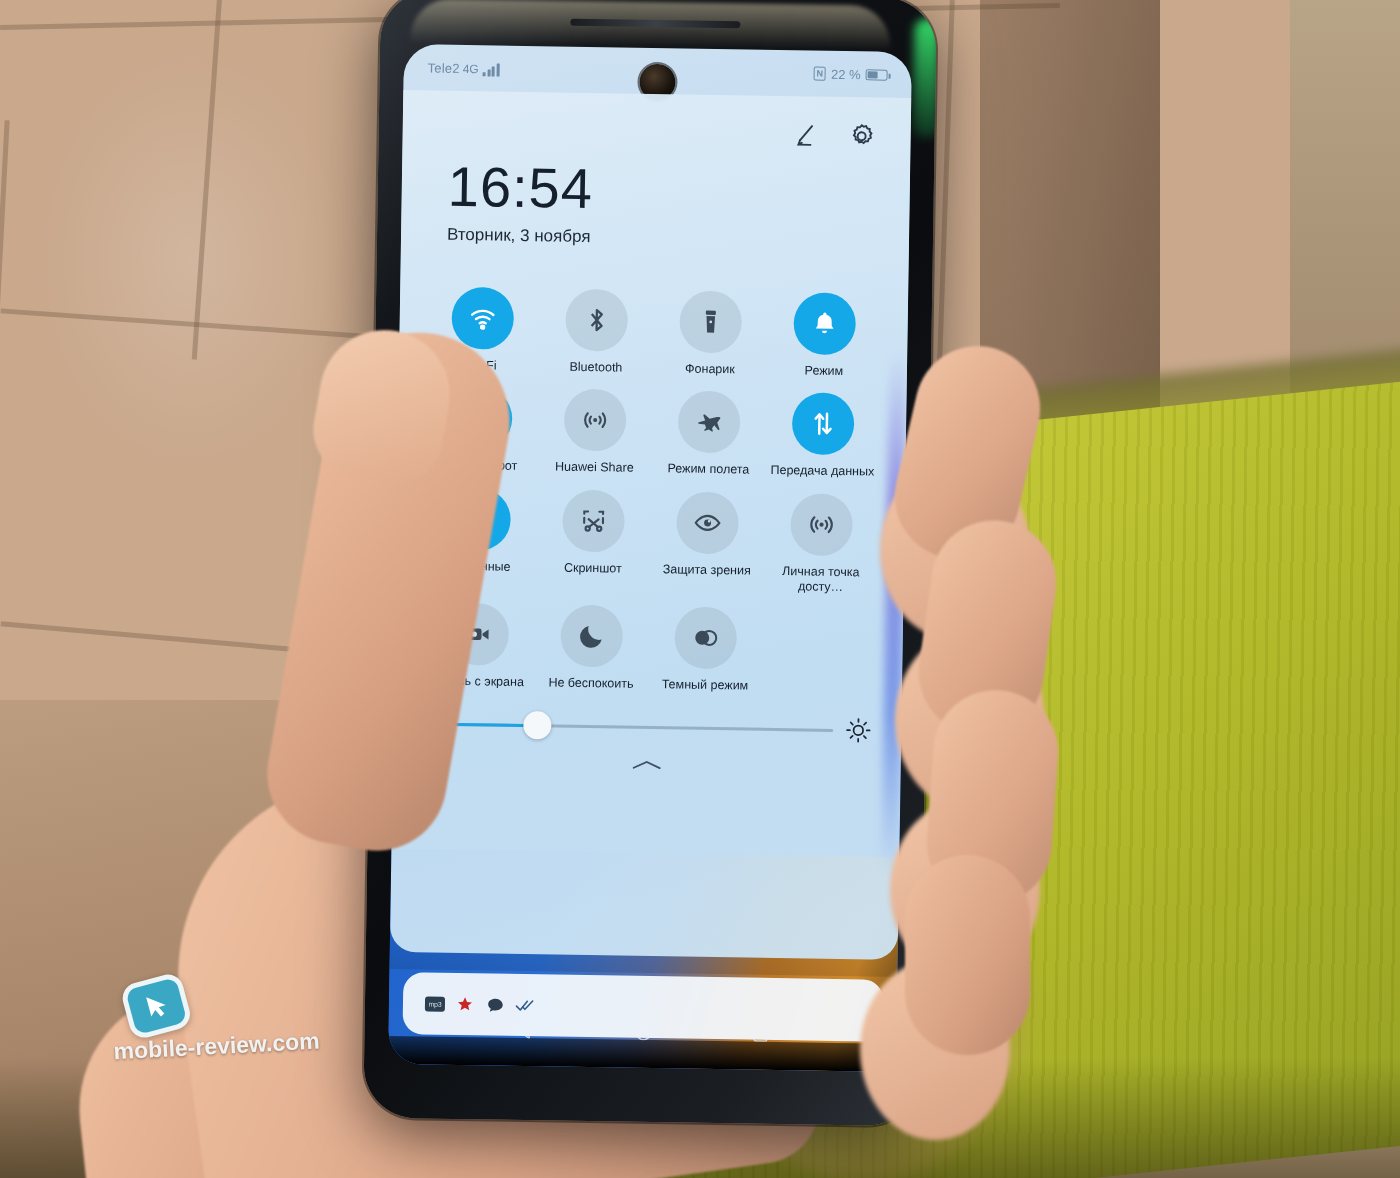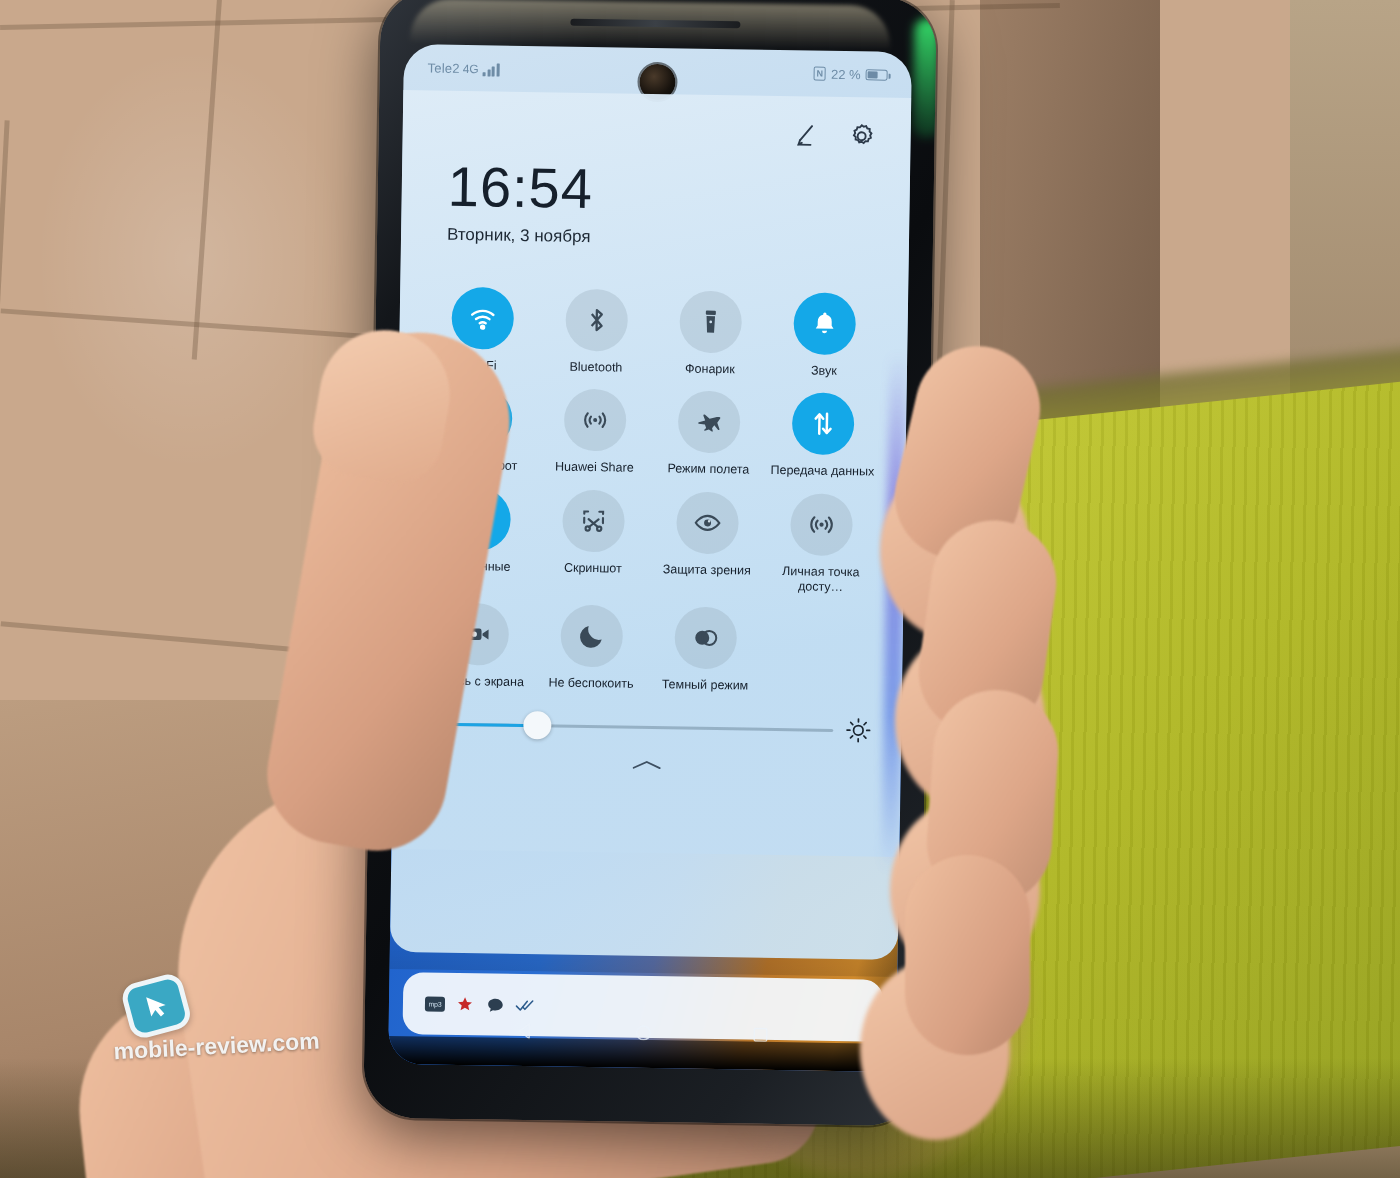--- a/index.html
+++ b/index.html
@@ -449,21 +449,21 @@
             <div class="tlabel">Фонарик</div>
           </div>
 
           <div class="tile">
             <div class="tdisc on">
               <svg viewBox="0 0 24 24" fill="currentColor">
                 <path d="M12 3a1.3 1.3 0 0 1 1.3 1.3v.6a5.6 5.6 0 0 1 4.3 5.4v3.3l1.5 2.3H4.9l1.5-2.3v-3.3a5.6 5.6 0 0 1 4.3-5.4v-.6A1.3 1.3 0 0 1 12 3z"></path>
                 <path d="M10 17.6h4a2 2 0 0 1-4 0z"></path>
               </svg>
             </div>
-            <div class="tlabel">Звук</div>
+            <div class="tlabel">Режим</div>
           </div>
 
           <div class="tile">
             <div class="tdisc on">
               <svg viewBox="0 0 24 24" fill="none" stroke="currentColor" stroke-width="1.8">
                 <rect x="7" y="4.5" width="10" height="15" rx="2.6" transform="rotate(35 12 12)"></rect>
                 <path d="M4.6 14.6 a8 8 0 0 0 3 3.6" stroke-linecap="round"></path>
                 <path d="M19.4 9.4 a8 8 0 0 0-3-3.6" stroke-linecap="round"></path>
               </svg>
             </div>

